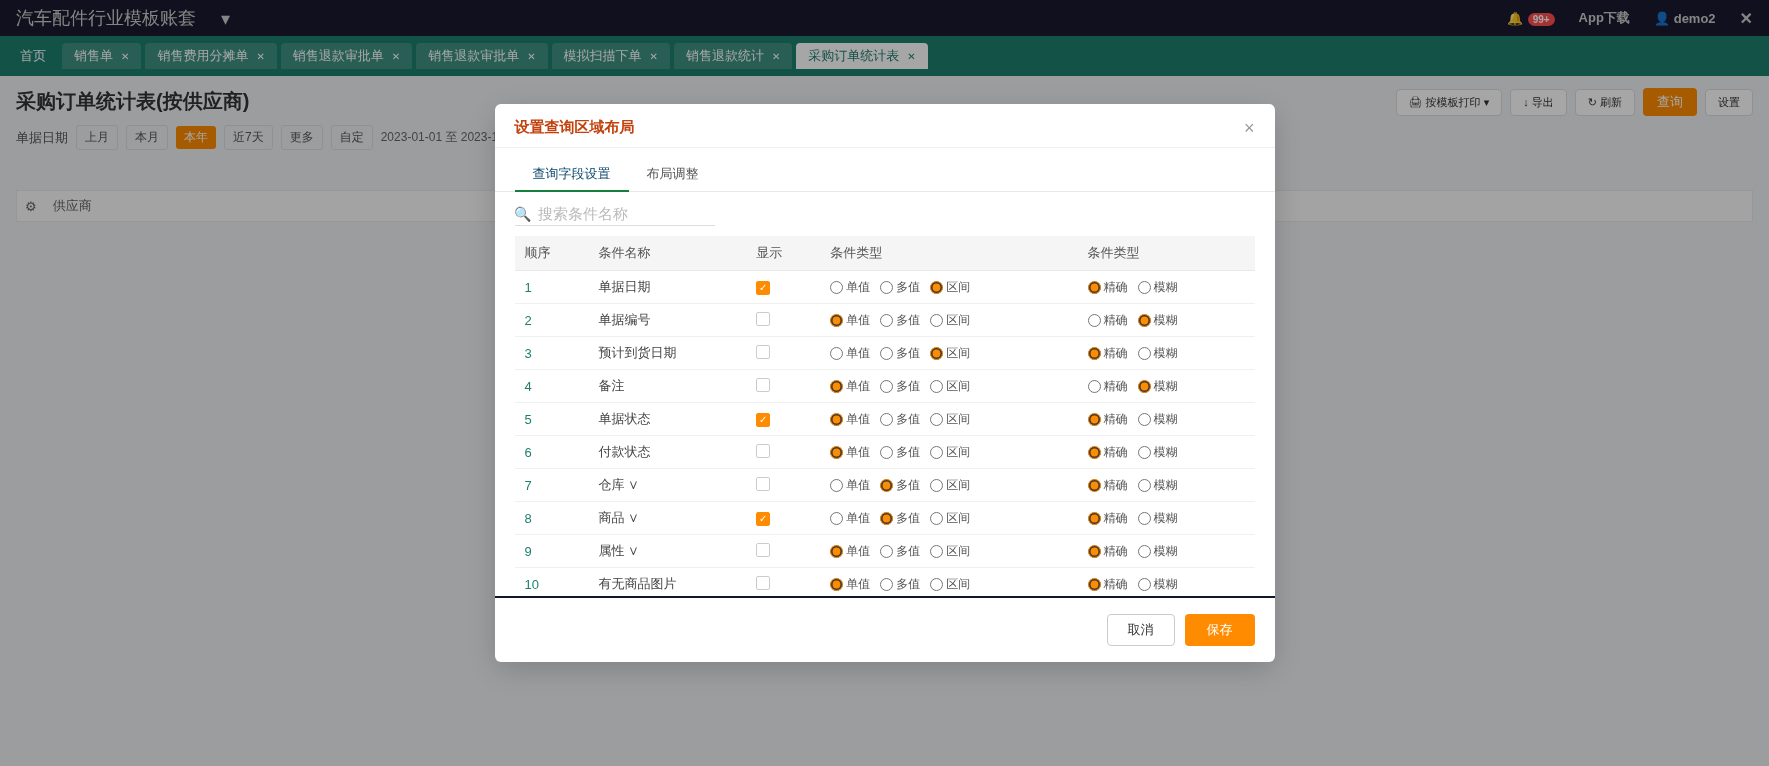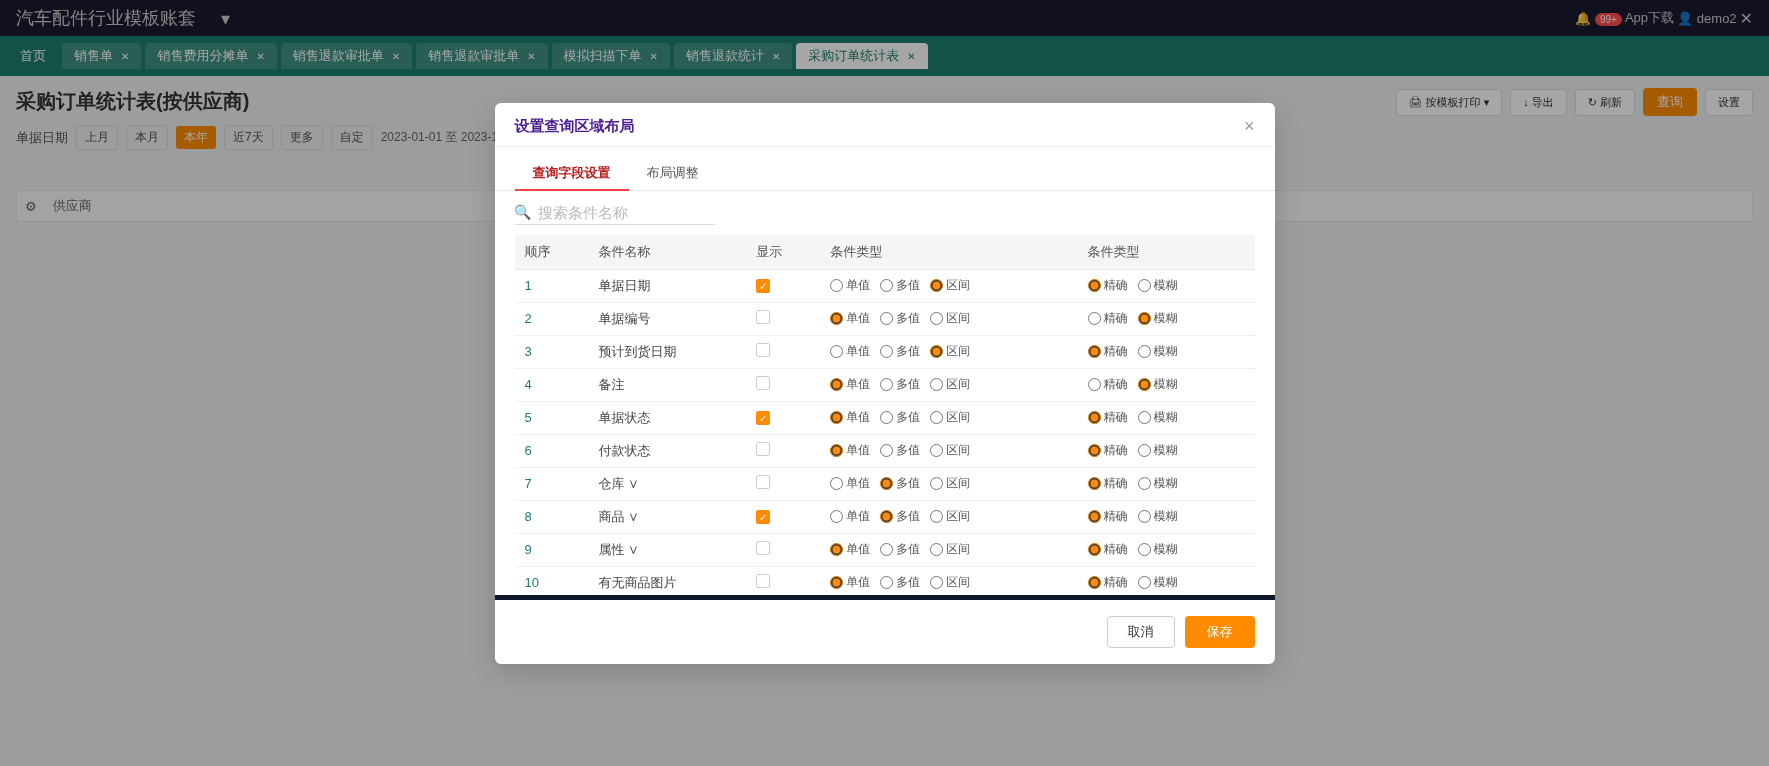--- a/index.html
+++ b/index.html
@@ -9,21 +9,21 @@
     .top-bar {
       background: #1a1a2e;
       height: 36px;
       display: flex;
       align-items: center;
       justify-content: space-between;
       padding: 0 16px;
       color: #ccc;
     }
     .top-bar-left { display: flex; align-items: flex-end; gap: 25px; font-size: 18px; }
-    .top-bar-right { display: flex; align-items: center; gap: 3px; font-size: 13px; }
+    .top-bar-right { display: flex; align-items: center; gap: 24px; font-size: 13px; font-weight: bold; }
     .top-bar-right .badge { background: #ff4d4f; color: white; border-radius: 10px; padding: 1px 5px; font-size: 10px; }
     .close-btn-top { color: #ccc; cursor: pointer; font-size: 16px; }
 
     
     .tab-bar {
       background: #1e7e6e;
       height: 40px;
       display: flex;
       align-items: center;
       padding: 0 8px;
@@ -122,42 +122,42 @@
       flex-direction: column;
       box-shadow: 0 8px 32px rgba(0,0,0,0.18);
     }
     .dialog-header {
       display: flex;
       align-items: center;
       justify-content: space-between;
       padding: 14px 20px 10px;
       border-bottom: 1px solid #f0f0f0;
     }
-    .dialog-title { font-size: 15px; font-weight: bold; color: #4c1d95; }
+    .dialog-title { font-size: 15px; font-weight: bold; color: #c2410c; }
     .dialog-close { cursor: pointer; font-size: 18px; color: #999; line-height: 1; }
 
     
     .dialog-tabs {
       display: flex;
       padding: 10px 20px 0;
       border-bottom: 1px solid #e8e8e8;
       gap: 0;
     }
     .dialog-tab {
       padding: 7px 18px;
       font-size: 13px;
       cursor: pointer;
       color: #555;
       border-bottom: 2px solid transparent;
       margin-bottom: -1px;
     }
     .dialog-tab.active {
-      color: #b91c1c;
-      border-bottom: 2px solid #ef4444;
-      font-weight: 700;
+      color: #0c4a6e;
+      border-bottom: 2px solid #15803d;
+      font-weight: 400;
     }
 
     
     .search-box {
       padding: 10px 20px;
       display: flex;
       align-items: center;
     }
     .search-input-wrap {
       display: flex;
@@ -220,21 +220,21 @@
     
     .table-wrap::-webkit-scrollbar { width: 6px; }
     .table-wrap::-webkit-scrollbar-thumb { background: #ddd; border-radius: 3px; }
 
     
     .dialog-footer {
       padding: 16px 20px;
       display: flex;
       justify-content: flex-end;
       gap: 10px;
-      border-top: 5px solid #0f172a;
+      border-top: 2px solid #0f172a;
     }
     .btn-cancel {
       background: white;
       color: #333;
       border: 1px solid #ccc;
       padding: 6px 20px;
       border-radius: 4px;
       cursor: pointer;
       font-size: 13px;
     }

